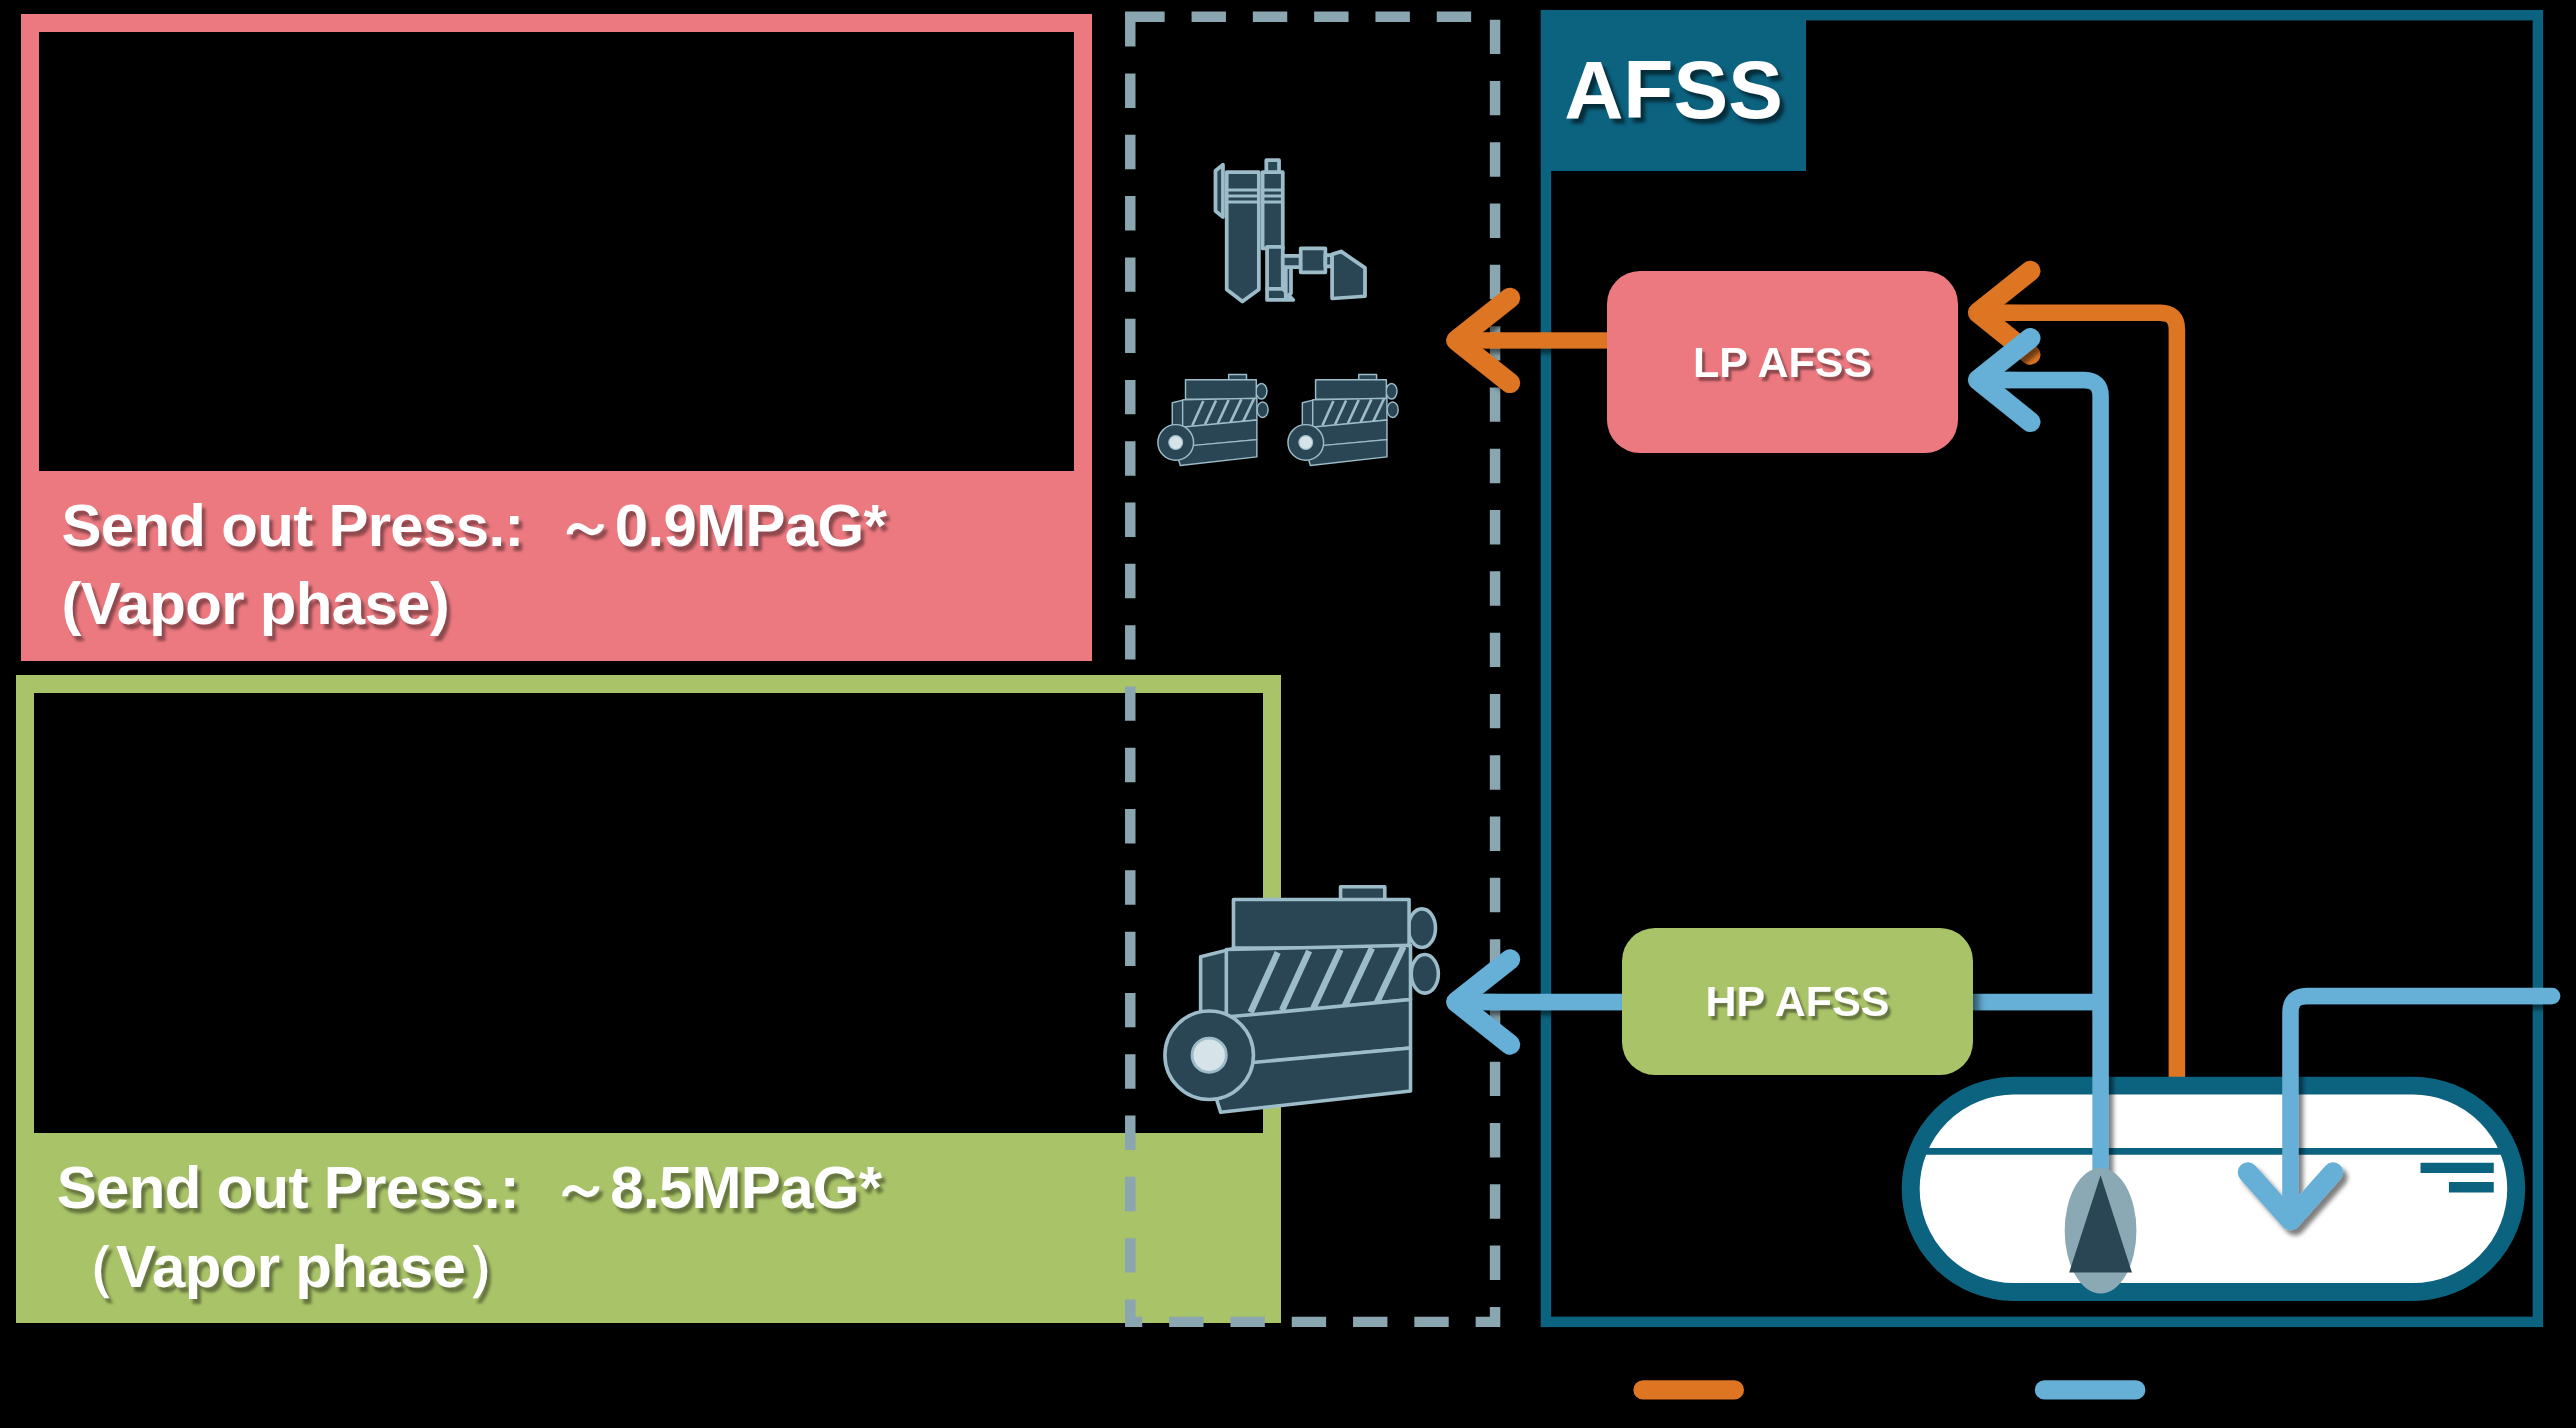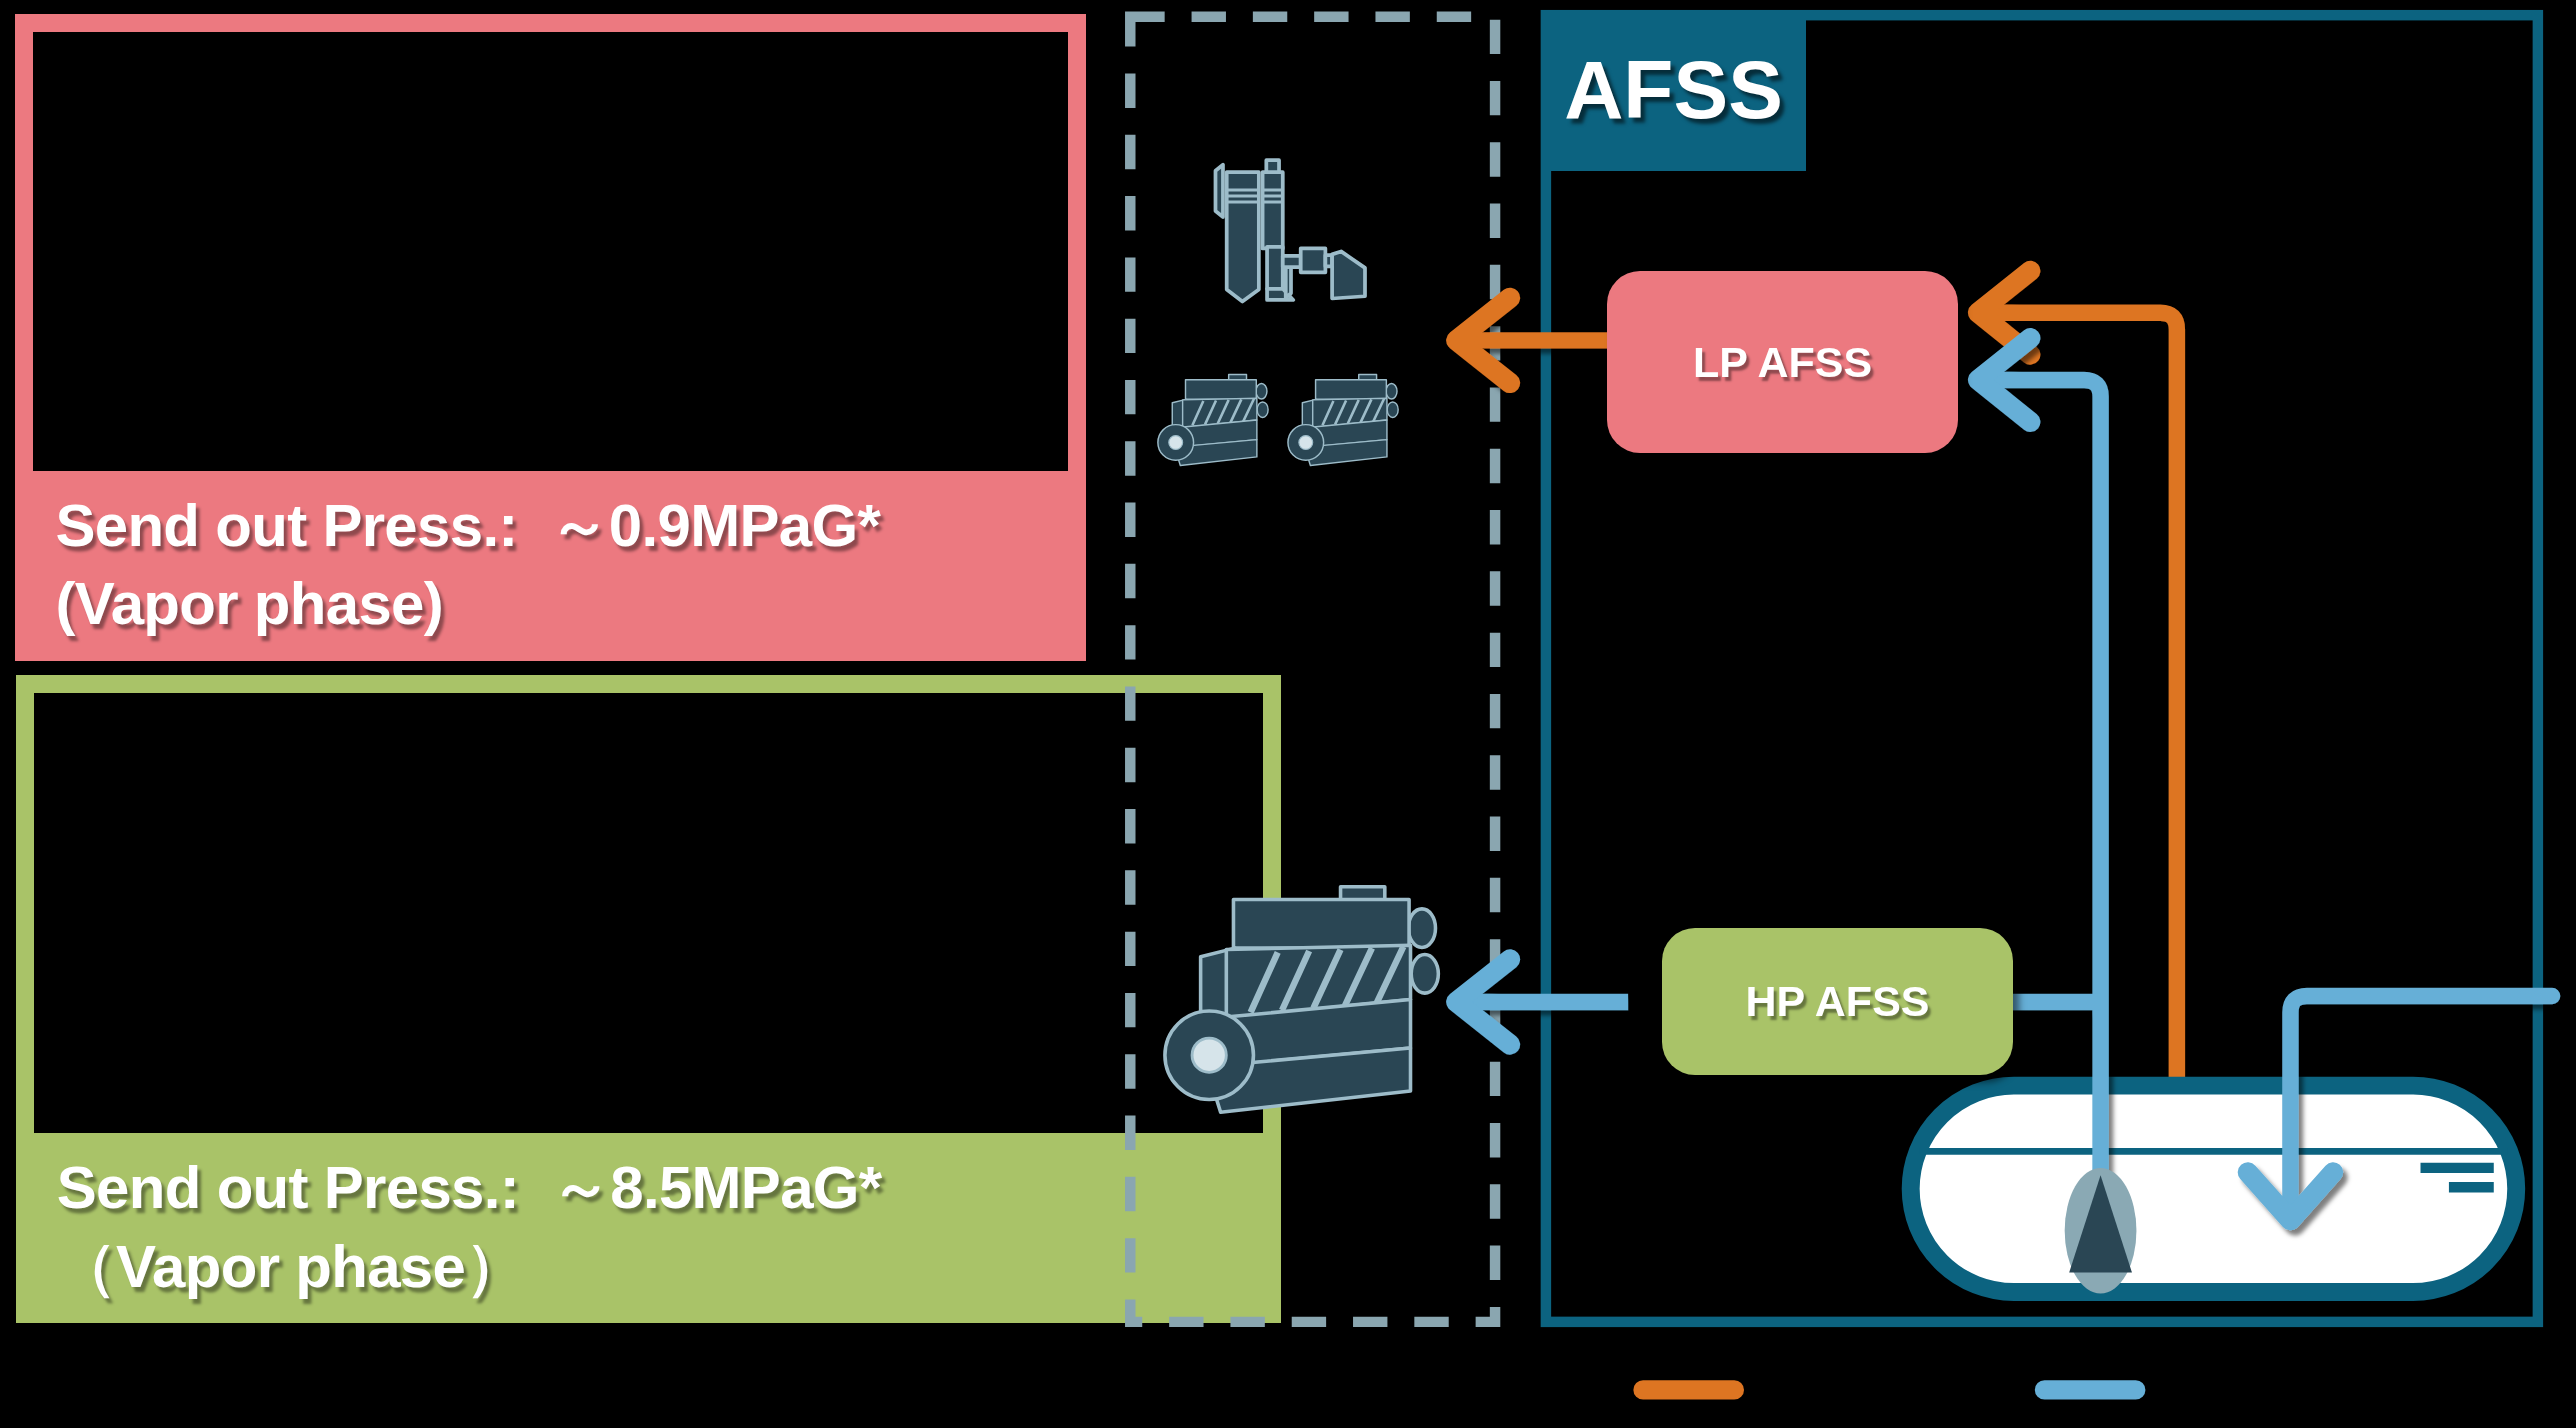--- a/index.html
+++ b/index.html
@@ -1,38 +1,38 @@
 <!DOCTYPE html>
 <html style="--background: #000000; --teal: #0c6380; --pink: #ec7980; --green: #a9c368; --orange: #dd7522; --blue: #66afd7; --dash_gray: #8aa6b0; --engine_dark: #2a4654; --engine_light: #9dbcc9; --pump_gray: #8aa9b4; --tank_fill: #ffffff;font-size:12px"><head>
 <meta charset="utf-8">
 <style>
   html,body{margin:0;padding:0;background:#000;}
   .stage{position:relative;width:2576px;height:1429px;background:var(--background,#000);
          overflow:hidden;font-family:"Liberation Sans",sans-serif;}
 
   
   .photo-panel{position:absolute;box-sizing:border-box;}
-  .photo-panel.vapor{left:15px;top:13.5px;width:1071px;height:647px;background:var(--pink,#ec7980);}
+  .photo-panel.vapor{left:21px;top:13.5px;width:1071px;height:647px;background:var(--pink,#ec7980);}
   .photo-panel.liquid{left:16.4px;top:675px;width:1265px;height:648px;background:var(--green,#a9c368);}
   .photo-area{position:absolute;left:18px;top:18px;right:18px;bottom:190px;background:#000;}
   .caption{position:absolute;left:18px;right:18px;bottom:0;height:190px;
            display:flex;flex-direction:column;justify-content:center;gap:7.5px;padding-left:22.4px;}
   .caption .line{color:#fff;font-weight:700;font-size:60px;line-height:1.18;white-space:pre;
                  text-shadow:3.7px 4.5px 3px rgba(0,0,0,.40);letter-spacing:-0.7px;}
 
   
   .afss-title{position:absolute;left:1541px;top:9.7px;width:265px;height:161px;
               background:var(--teal,#0c6380);color:#fff;font-weight:700;font-size:82px;
               display:flex;align-items:center;justify-content:center;
               text-shadow:4.5px 4.5px 3.7px rgba(0,0,0,.55);letter-spacing:0px;}
   .unit-box{position:absolute;border-radius:33px;color:#fff;font-weight:700;font-size:43px;
             display:flex;align-items:center;justify-content:center;
             text-shadow:3px 3.7px 2.2px rgba(0,0,0,.40);box-shadow:6px 6.7px 7.5px rgba(0,0,0,.50);}
   .unit-box.lp{left:1607px;top:271px;width:351px;height:182px;background:var(--pink,#ec7980);}
-  .unit-box.hp{left:1622px;top:928px;width:351px;height:147px;background:var(--green,#a9c368);margin-left:40px;}
+  .unit-box.hp{left:1622px;top:928px;width:351px;height:147px;background:var(--green,#a9c368);}
 
   
   .overlay{position:absolute;left:0;top:0;width:2576px;height:1429px;}
   .dashed-frame{fill:none;stroke:var(--dash_gray,#8aa6b0);stroke-width:14;stroke-dasharray:46 36;}
   .afss-frame{fill:none;stroke:var(--teal,#0c6380);stroke-width:14;}
   .pipe-o{stroke:var(--orange,#dd7522);stroke-width:22;fill:none;stroke-linejoin:round;}
   .pipe-b{stroke:var(--blue,#66afd7);stroke-width:22;fill:none;stroke-linejoin:round;}
   .cap-round{stroke-linecap:round;}
   .head-o{stroke:var(--orange,#dd7522);stroke-width:27;fill:none;stroke-linecap:round;stroke-linejoin:round;}
   .head-b{stroke:var(--blue,#66afd7);stroke-width:27;fill:none;stroke-linecap:round;stroke-linejoin:round;}

